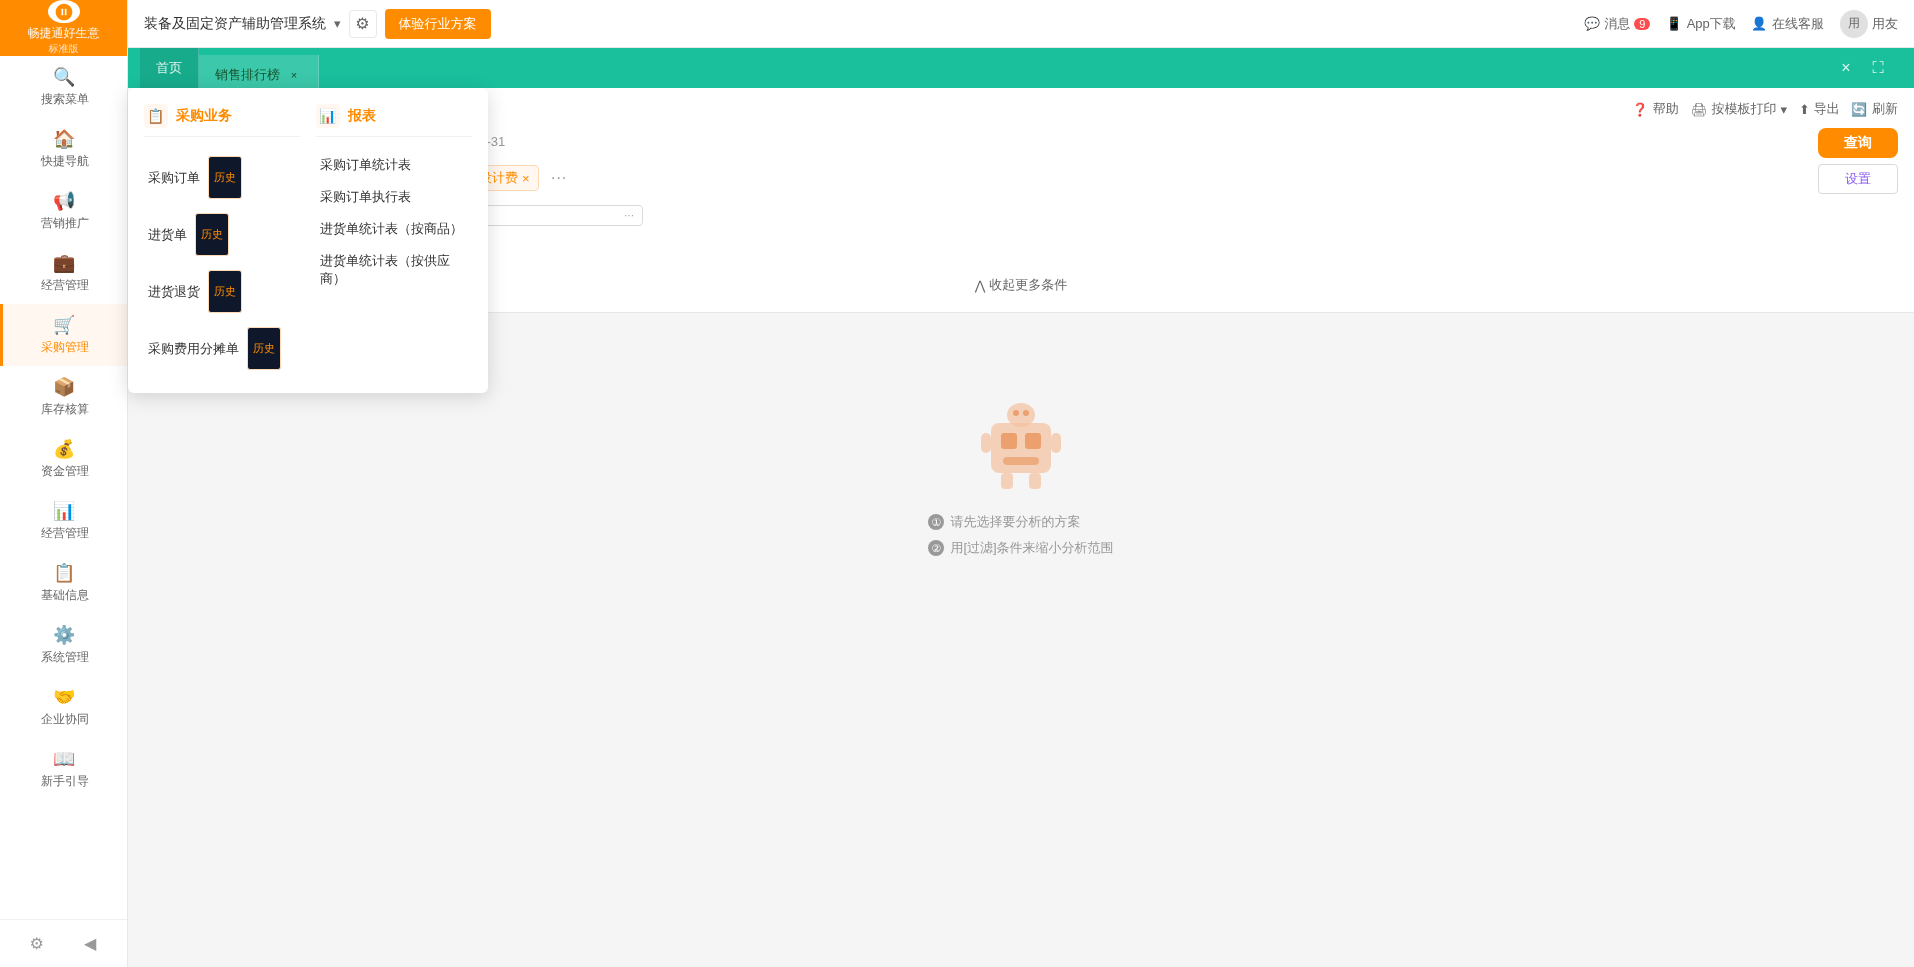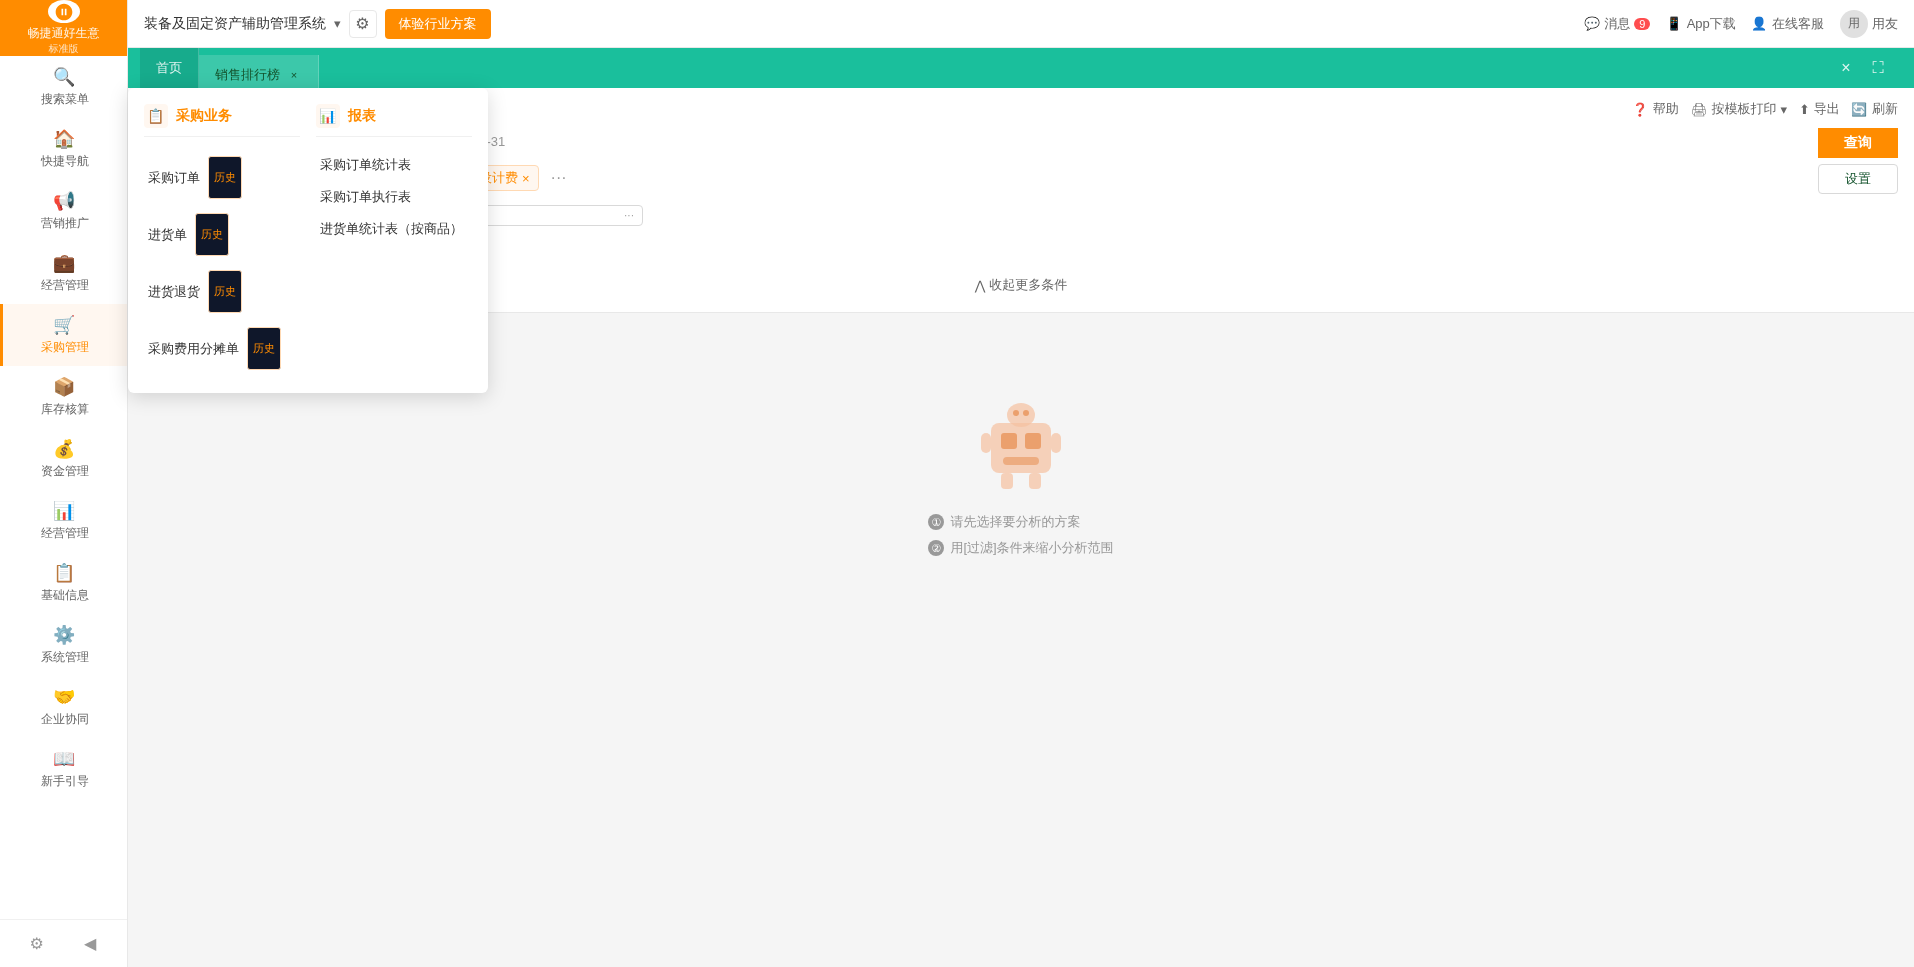--- a/index.html
+++ b/index.html
@@ -225,29 +225,29 @@
       padding: 3px 8px;
       font-size: 13px;
       color: #ff8c00;
     }
     .filter-tag-close { cursor: pointer; }
     .filter-dots { color: #999; cursor: pointer; font-size: 16px; }
     .btn-query {
       background: #ff8c00;
       color: #fff;
       border: none;
-      border-radius: 0;
+      border-radius: 8px;
       padding: 6px 20px;
       cursor: pointer;
       font-size: 14px;
       font-weight: bold;
     }
     .btn-settings {
       background: #fff;
-      color: #14532d;
+      color: #8b5cf6;
       border: 1px solid #d9d9d9;
       border-radius: 4px;
       padding: 5px 12px;
       cursor: pointer;
       font-size: 13px;
     }
     .collapse-more {
       display: flex; align-items: center; justify-content: center;
       gap: 4px; color: #666; cursor: pointer; font-size: 13px;
       padding: 6px 0;
@@ -589,15 +589,18 @@
       </div>
       <div class="dropdown-item">
         <span>采购订单统计表</span>
       </div>
       <div class="dropdown-item">
         <span>采购订单执行表</span>
       </div>
       <div class="dropdown-item">
         <span>进货单统计表（按商品）</span>
       </div>
+      <div class="dropdown-item">
+        <span>进货单统计表（按供应商）</span>
+      </div>
     </div>
   </div>
 </div>
 
 </body></html>

